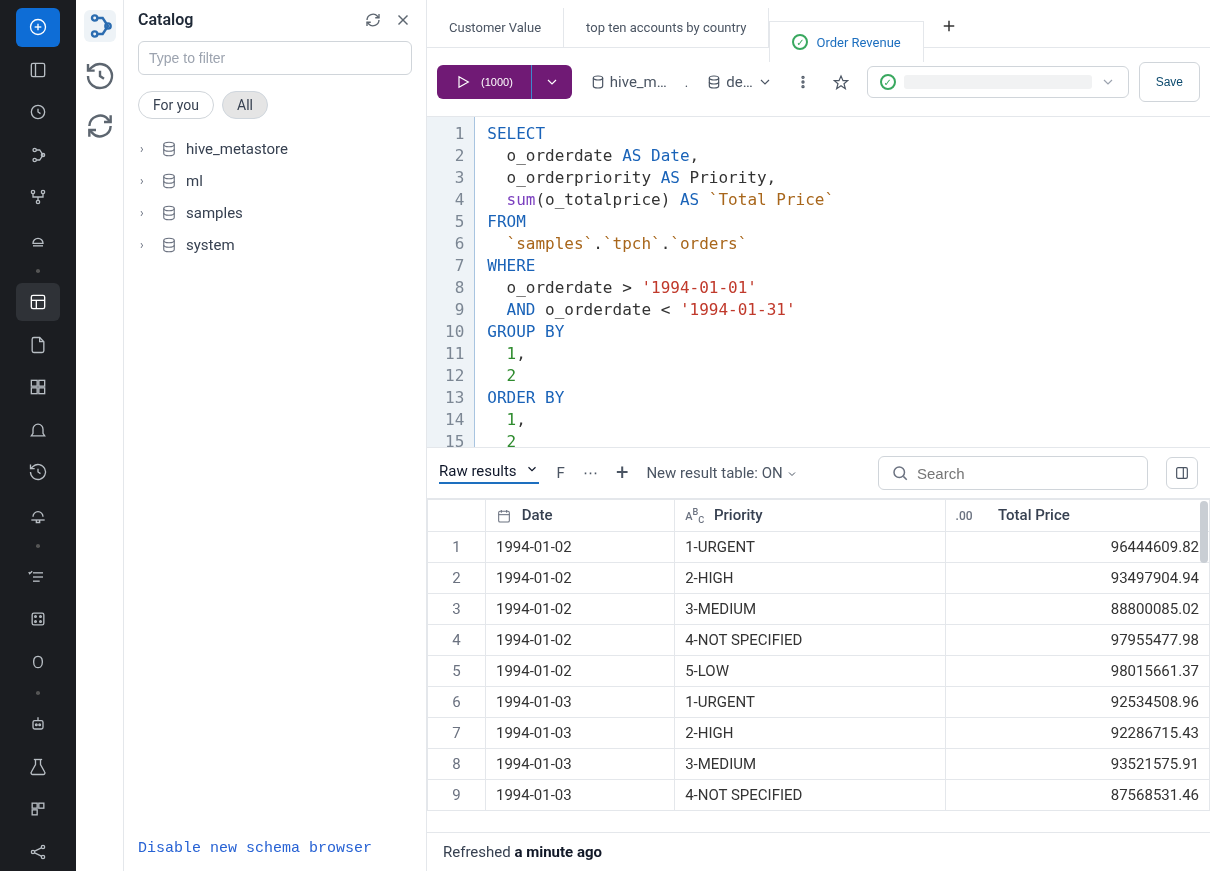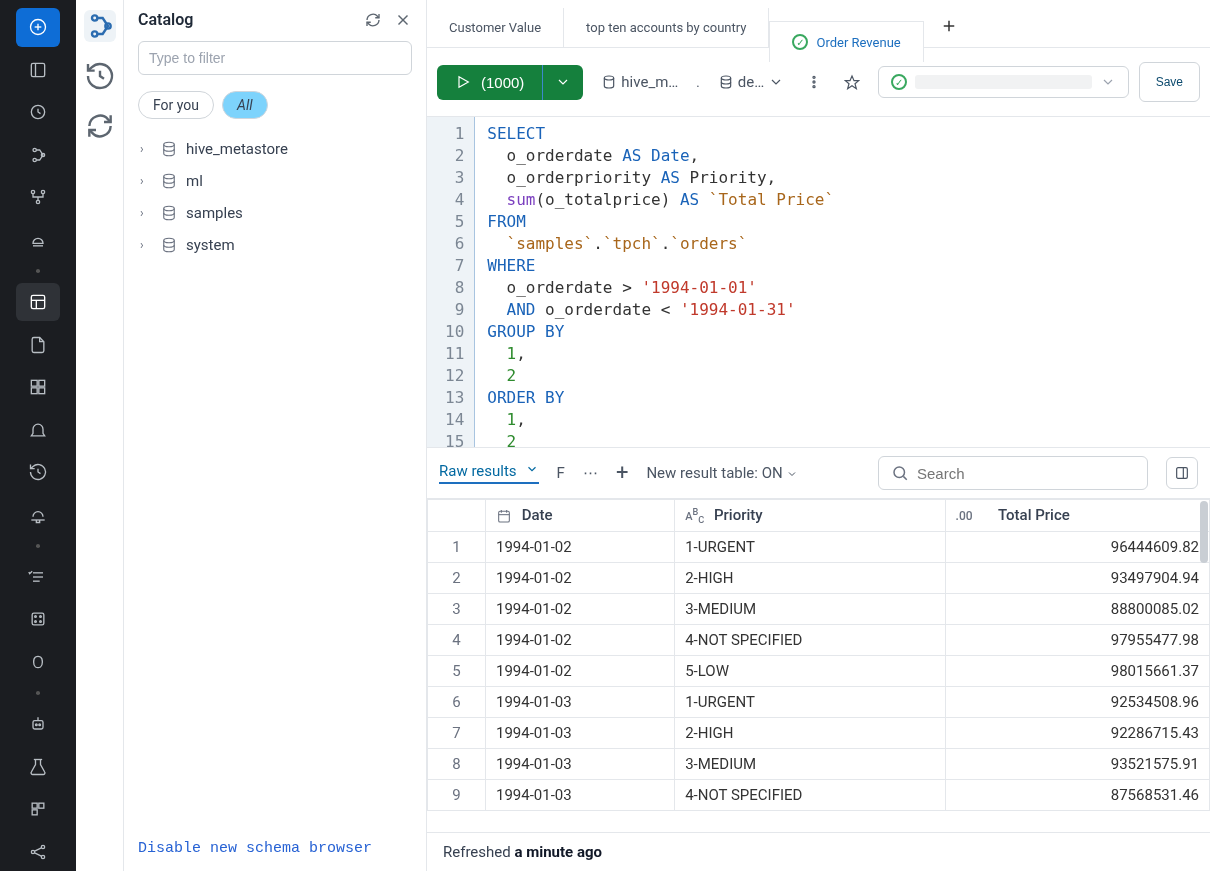--- a/index.html
+++ b/index.html
@@ -76,21 +76,21 @@
 .filter-box input {
   border:none;outline:none;width:100%;font-size:14px;color:#333;
 }
 .filter-box input::placeholder { color:#9ca3af; }
 
 .chip-row { display:flex;gap:8px;margin:10px 14px; }
 .chip {
   padding:5px 14px;border:1px solid #d0d5da;border-radius:20px;
   font-size:14px;color:#374151;cursor:pointer;background:#fff;
 }
-.chip.active { background:#7dd3fc;border-color:#cfd6dd;font-style:italic; }
+.chip.active { background:#e5e5e5;border-color:#cfd6dd; }
 
 .tree { padding: 4px 8px; }
 .tree-item {
   display:flex;align-items:center;gap:8px;
   padding:7px 8px;color:#374151;font-size:15px;cursor:pointer;
   border-radius:4px;
 }
 .tree-chevron { color:#6b7280; font-size:12px; width:12px; }
 .db-icon { width:18px;height:18px;stroke:#6b7280;fill:none;stroke-width:1.5; }
 
@@ -114,21 +114,21 @@
 .tab.add { border-right:none; padding:12px 16px; color:#333; }
 .status-dot { width:16px;height:16px;border-radius:50%;border:2px solid #39a85f;display:inline-flex;align-items:center;justify-content:center; }
 .status-dot::after { content:"✓"; font-size:10px;color:#39a85f; }
 
 
 .toolbar {
   display:flex;align-items:center;gap:10px;padding:14px 10px;border-bottom:1px solid #e4e7eb;
 }
 .run-group { display:flex; }
 .run-btn {
-  background:#15803d;color:#fff;border:none;padding:9px 18px;font-size:15px;
+  background:#701a75;color:#fff;border:none;padding:9px 18px;font-size:11px;
   display:flex;align-items:center;gap:10px;cursor:pointer;
 }
 .run-btn:first-child { border-radius:6px 0 0 6px; border-right:1px solid #3d89cc; }
 .run-btn.caret { border-radius:0 6px 6px 0; padding:9px 12px; }
 .toolbar .pill {
   display:flex;align-items:center;gap:4px;color:#4b5563;font-size:15px;padding:6px 8px;cursor:pointer;
 }
 .toolbar svg { width:16px;height:16px;stroke:currentColor;fill:none;stroke-width:1.8; }
 .cluster-select {
   flex:1; border:1px solid #d0d5da; border-radius:6px; padding:7px 12px;
@@ -149,21 +149,21 @@
 .str { color:#c0392b; }
 .num { color:#2e8b2e; }
 .id { color:#a8661b; }
 
 
 .results-bar {
   display:flex;align-items:center;gap:18px;
   border-top:1px solid #e4e7eb;border-bottom:1px solid #e4e7eb;
   padding:8px 12px;
 }
-.results-tab { color:#0369a1;font-size:15px;display:flex;gap:8px;cursor:pointer;padding-bottom:2px;border-bottom:2px solid #1d6fbf; }
+.results-tab { color:#0f172a;font-size:15px;display:flex;gap:8px;cursor:pointer;padding-bottom:2px;border-bottom:2px solid #1d6fbf; }
 .results-bar .muted { color:#4b5563;font-size:15px; }
 .search-box {
   margin-left:auto;border:1px solid #d0d5da;border-radius:6px;padding:7px 12px;
   display:flex;align-items:center;gap:8px;width:270px;
 }
 .search-box input { border:none;outline:none;font-size:15px;flex:1; }
 .panel-toggle { width:32px;height:32px;border:1px solid #d0d5da;border-radius:6px;display:flex;align-items:center;justify-content:center;color:#4b5563;cursor:pointer; }
 
 
 .table-wrap { flex:1; overflow:auto; position:relative; }

